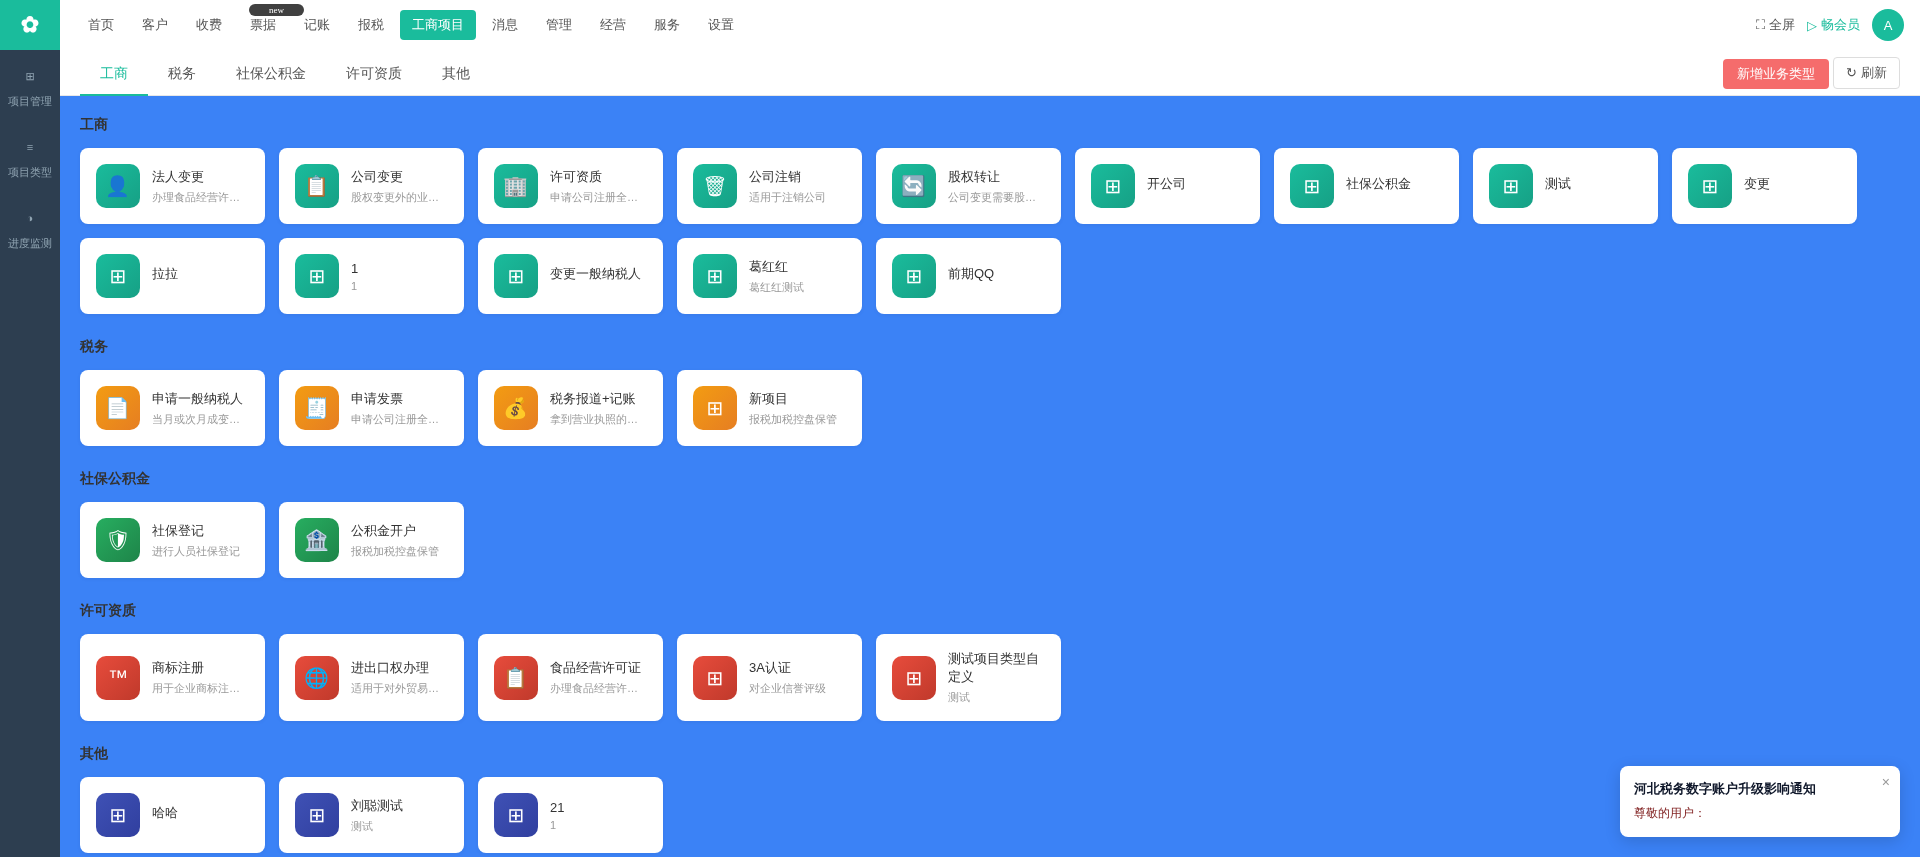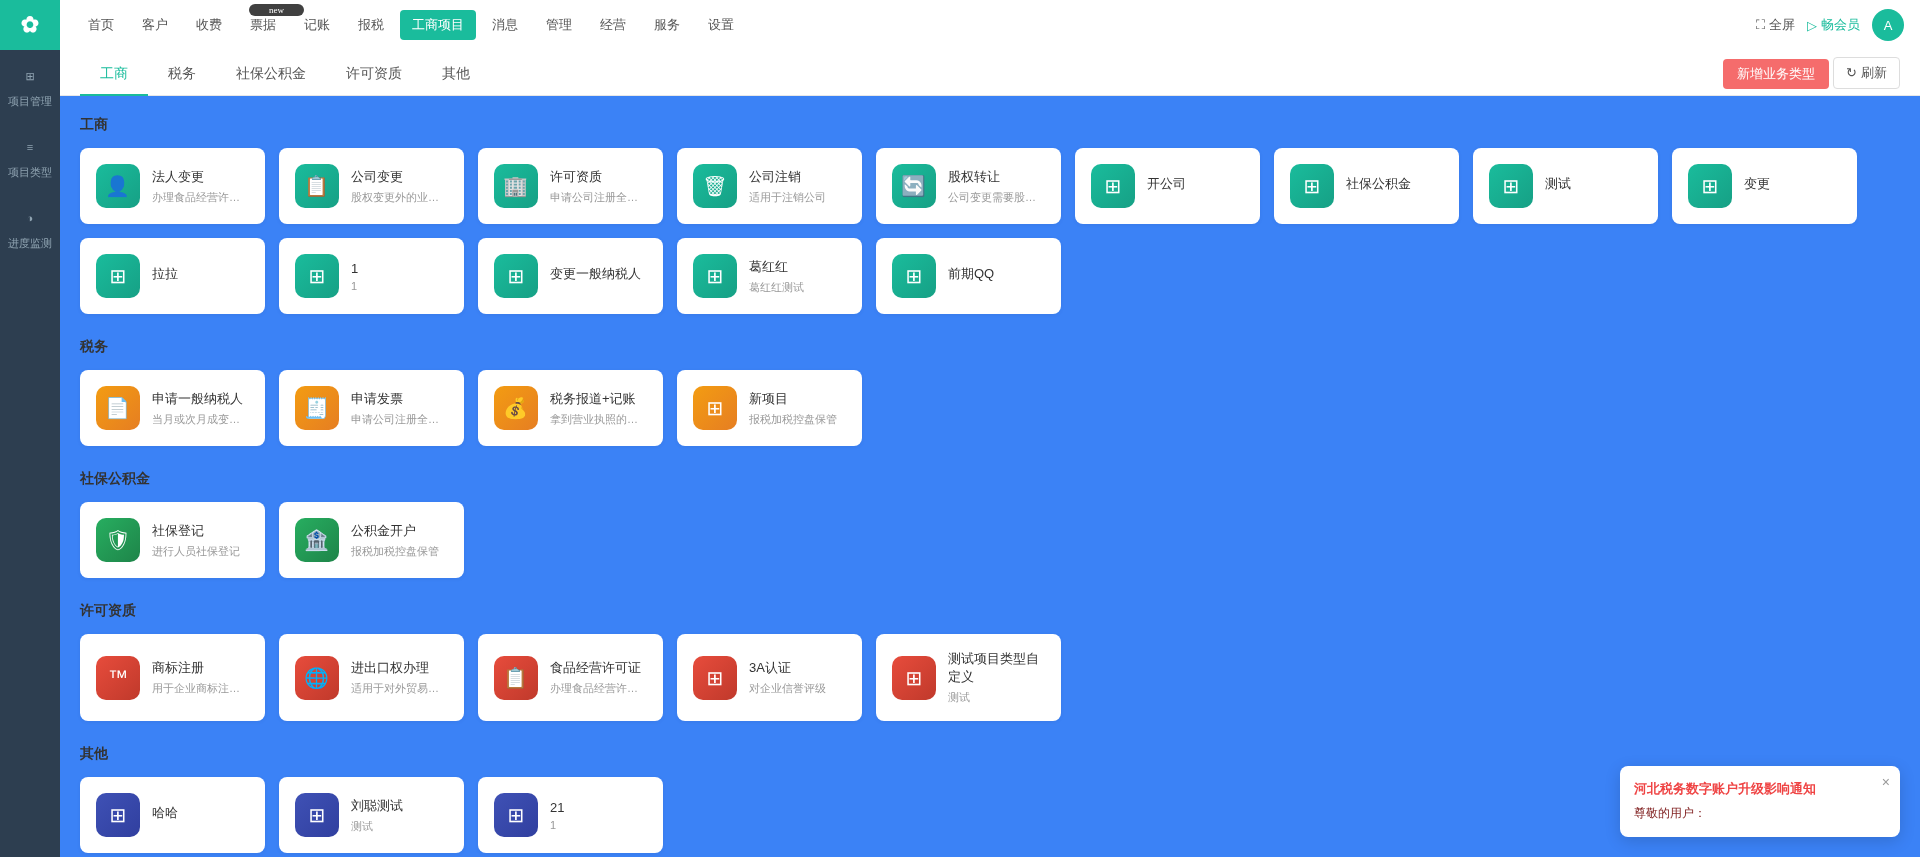--- a/index.html
+++ b/index.html
@@ -254,21 +254,21 @@
     .notification-popup .close-btn {
       position: absolute;
       top: 8px;
       right: 10px;
       cursor: pointer;
       color: #999;
       font-size: 14px;
     }
     .notification-popup .notif-title {
       font-weight: 600;
-      color: #ef4444;
+      color: #0f172a;
       margin-bottom: 6px;
       font-size: 13px;
     }
     .notification-popup .notif-content {
       color: #7f1d1d;
       line-height: 1.6;
     }
 
     
     .teal { background: linear-gradient(135deg, #1abc9c, #16a085); }

